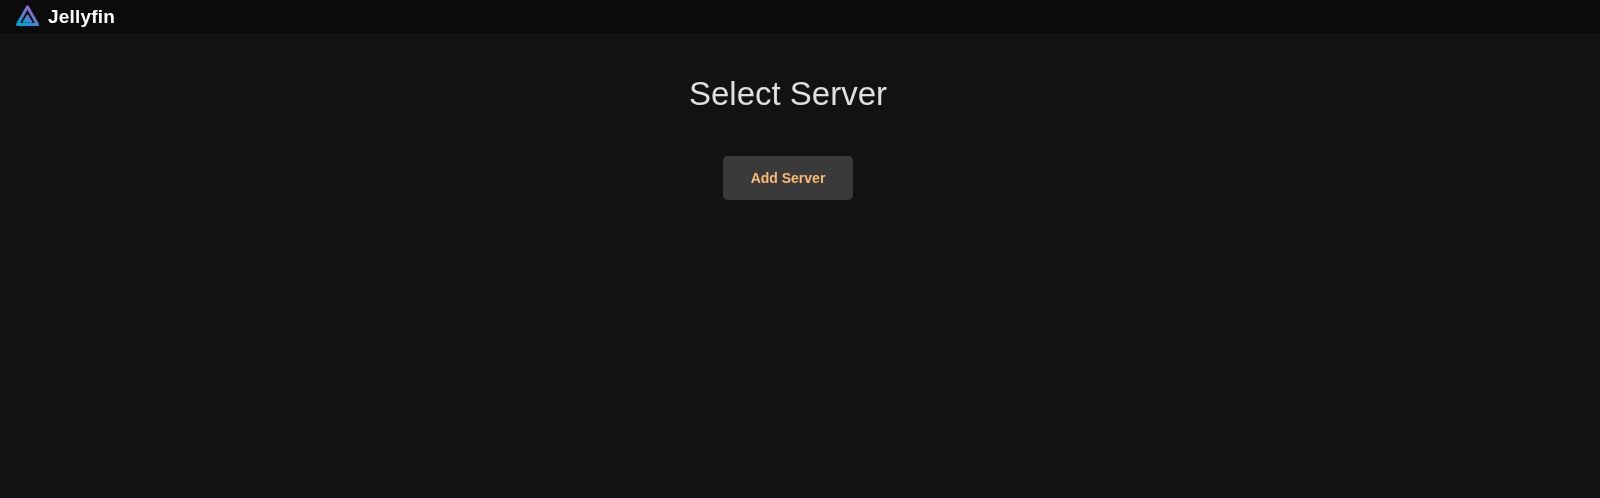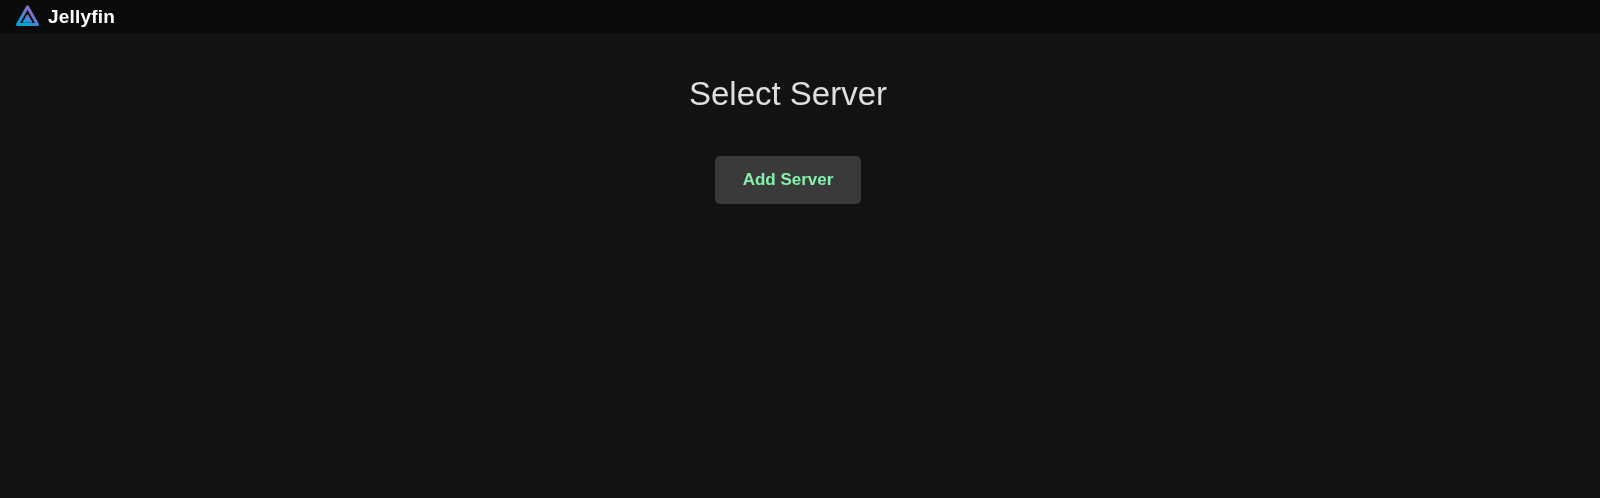--- a/index.html
+++ b/index.html
@@ -98,26 +98,26 @@
 
   .server-name {
     margin-top: 9px;
     font-size: 16px;
     color: #eaeaea;
   }
 
   .add-server-button {
     margin-top: 44px;
     background: #3a3a3a;
-    color: #86efac;
+    color: #fdba74;
     border: none;
     border-radius: 5px;
     padding: 14px 28px;
     font-family: "Liberation Sans", "DejaVu Sans", sans-serif;
-    font-size: 17px;
+    font-size: 14px;
     font-weight: 700;
     cursor: pointer;
   }
 </style>
 </head>
 <body>
 
 <header class="app-header">
   <div class="logo-wrap">
     <svg class="logo-icon-svg" viewBox="0 0 100 100" xmlns="http://www.w3.org/2000/svg">

